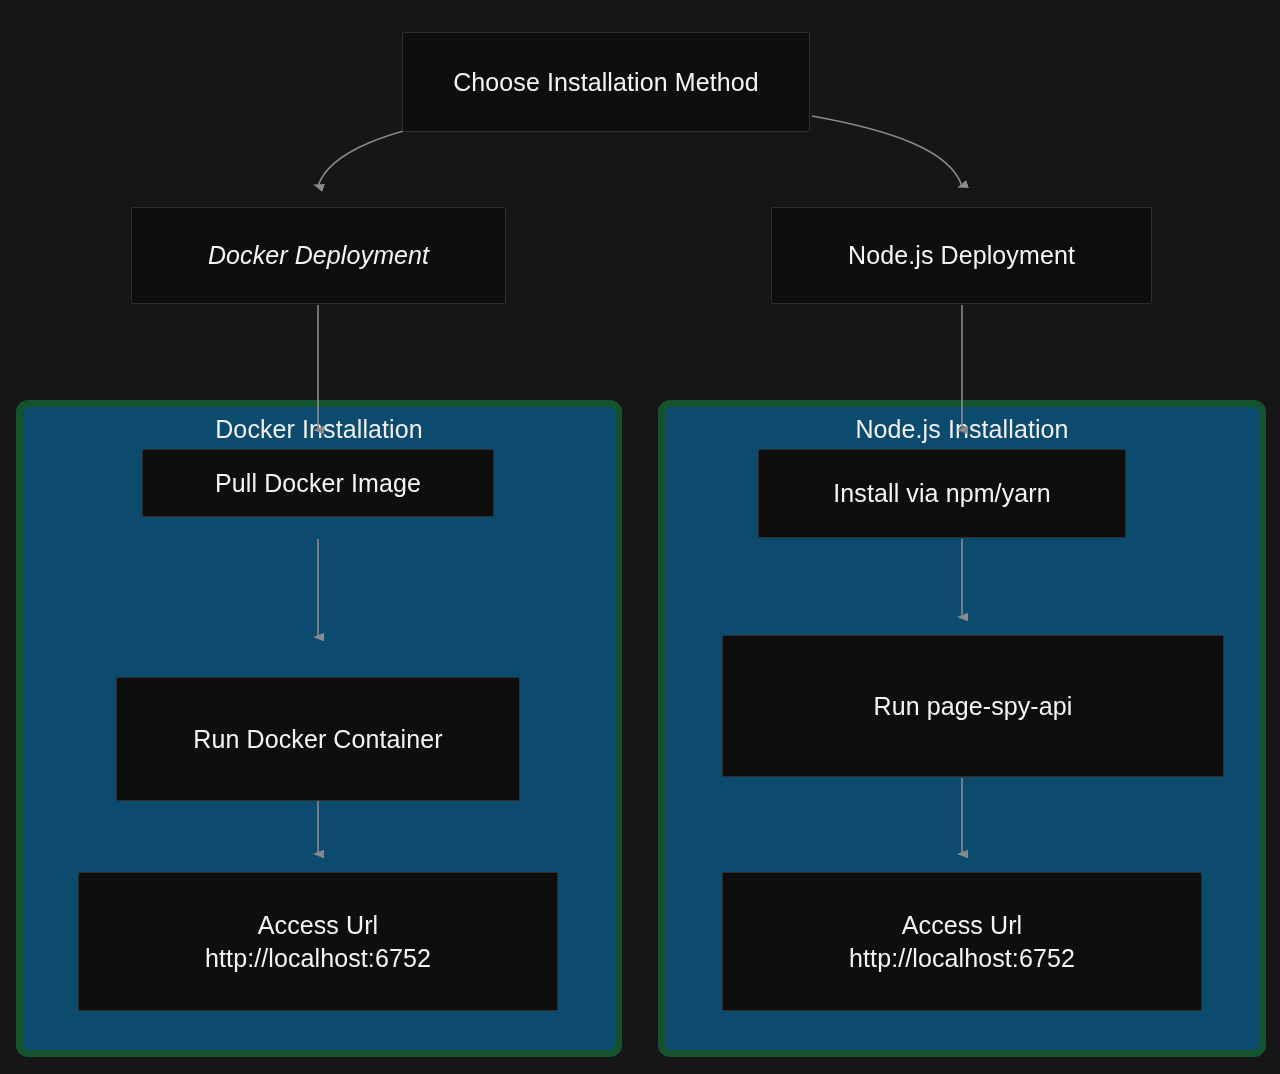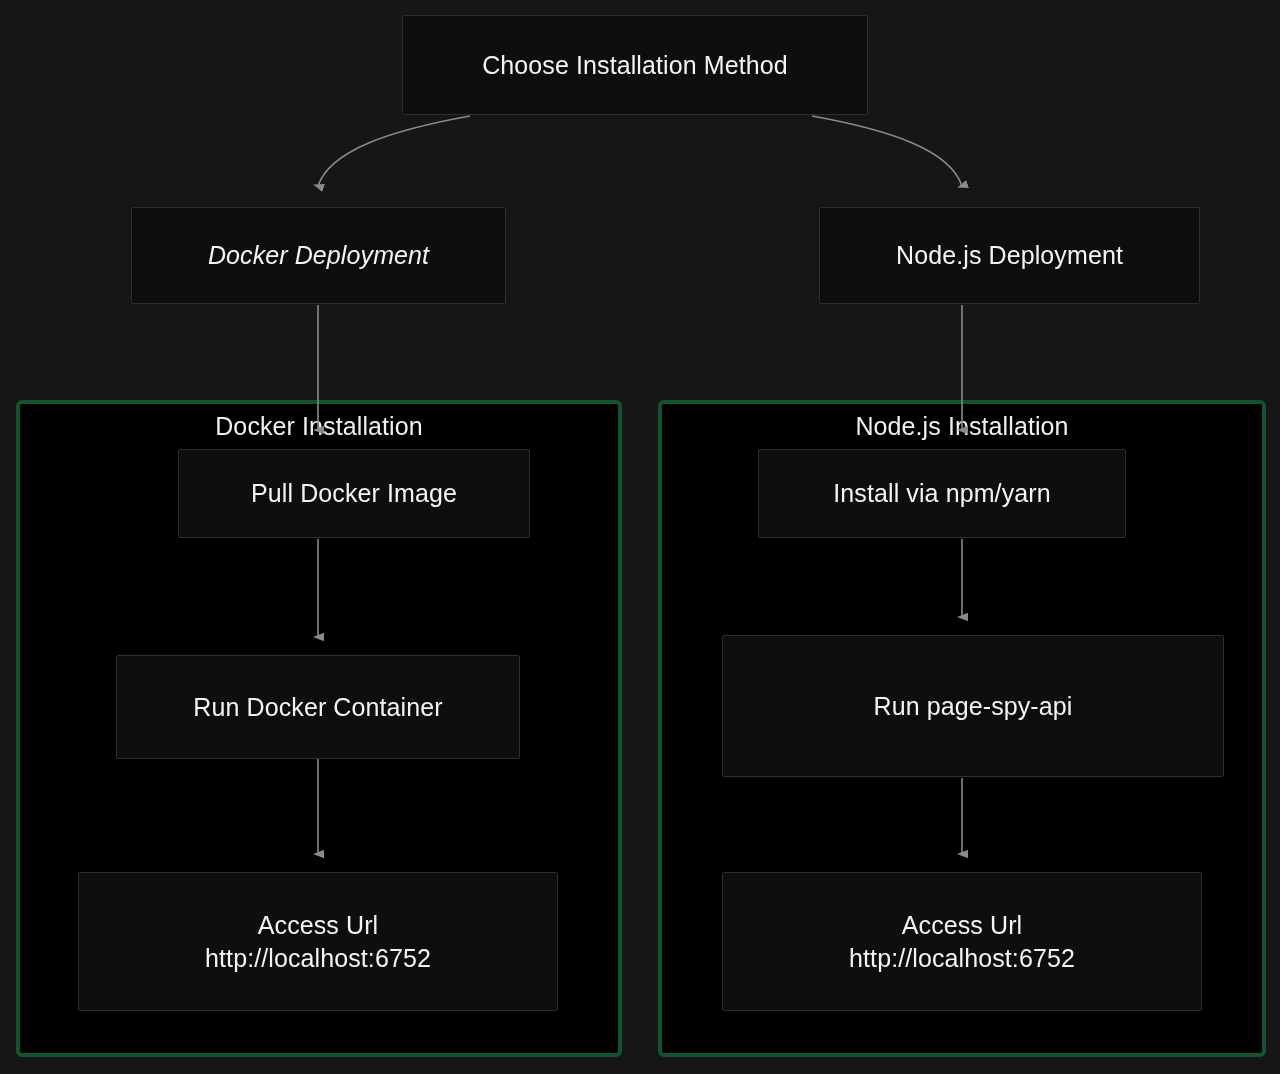--- a/index.html
+++ b/index.html
@@ -23,23 +23,23 @@
   svg.edges {
     position: absolute;
     left: 0;
     top: 0;
     width: 1280px;
     height: 1074px;
     pointer-events: none;
   }
   .subgraph {
     position: absolute;
-    background: #000000;
-    border: 4px solid #14532d;
-    border-radius: 6px;
+    background: #0c4a6e;
+    border: 7px solid #14532d;
+    border-radius: 12px;
     box-sizing: border-box;
   }
   .subgraph-label {
     position: absolute;
     top: 8px;
     left: 0;
     width: 100%;
     text-align: center;
     font-size: 25px;
     color: #f0f0f0;
@@ -94,51 +94,51 @@
       <path d="M 812 116 C 890 130, 950 150, 962 186" marker-end="url(#arrowhead)"></path>
       <path d="M 318 305 L 318 430" marker-end="url(#arrowhead)"></path>
       <path d="M 962 305 L 962 430" marker-end="url(#arrowhead)"></path>
       <path d="M 318 539 L 318 637" marker-end="url(#arrowhead)"></path>
       <path d="M 962 539 L 962 617" marker-end="url(#arrowhead)"></path>
       <path d="M 318 758 L 318 854" marker-end="url(#arrowhead)"></path>
       <path d="M 962 778 L 962 854" marker-end="url(#arrowhead)"></path>
     </g>
   </svg>
 
-  <div class="node" id="n-root" style="left: 402px; top: 15px; width: 466px; height: 100px;">
+  <div class="node" id="n-root" style="left: 402px; top: 32px; width: 408px; height: 100px;">
     <span class="lines">
         <span>Choose Installation Method</span>
       </span>
   </div>
 
   <div class="node" id="n-docker-deploy" style="left: 131px; top: 207px; width: 375px; height: 97px; font-style: italic;">
     <span class="lines">
         <span>Docker Deployment</span>
       </span>
   </div>
 
-  <div class="node" id="n-node-deploy" style="left: 771px; top: 207px; width: 381px; height: 97px; margin-left: 48px;">
+  <div class="node" id="n-node-deploy" style="left: 771px; top: 207px; width: 381px; height: 97px;">
     <span class="lines">
         <span>Node.js Deployment</span>
       </span>
   </div>
 
-  <div class="node" id="n-pull-image" style="left: 142px; top: 449px; width: 352px; height: 89px; margin-left: 36px;">
+  <div class="node" id="n-pull-image" style="left: 142px; top: 449px; width: 352px; height: 68px;">
     <span class="lines">
         <span>Pull Docker Image</span>
       </span>
   </div>
 
   <div class="node" id="n-install-npm" style="left: 758px; top: 449px; width: 368px; height: 89px;">
     <span class="lines">
         <span>Install via npm/yarn</span>
       </span>
   </div>
 
-  <div class="node" id="n-run-container" style="left: 116px; top: 655px; width: 404px; height: 104px; align-items: center;">
+  <div class="node" id="n-run-container" style="left: 116px; top: 677px; width: 404px; height: 124px; align-items: center;">
     <span class="lines">
         <span>Run Docker Container</span>
       </span>
   </div>
 
   <div class="node" id="n-run-command" style="left: 722px; top: 635px; width: 502px; height: 142px; text-align: center;">
     <span class="lines">
       <span>Run page-spy-api</span>
     </span>
   </div>

